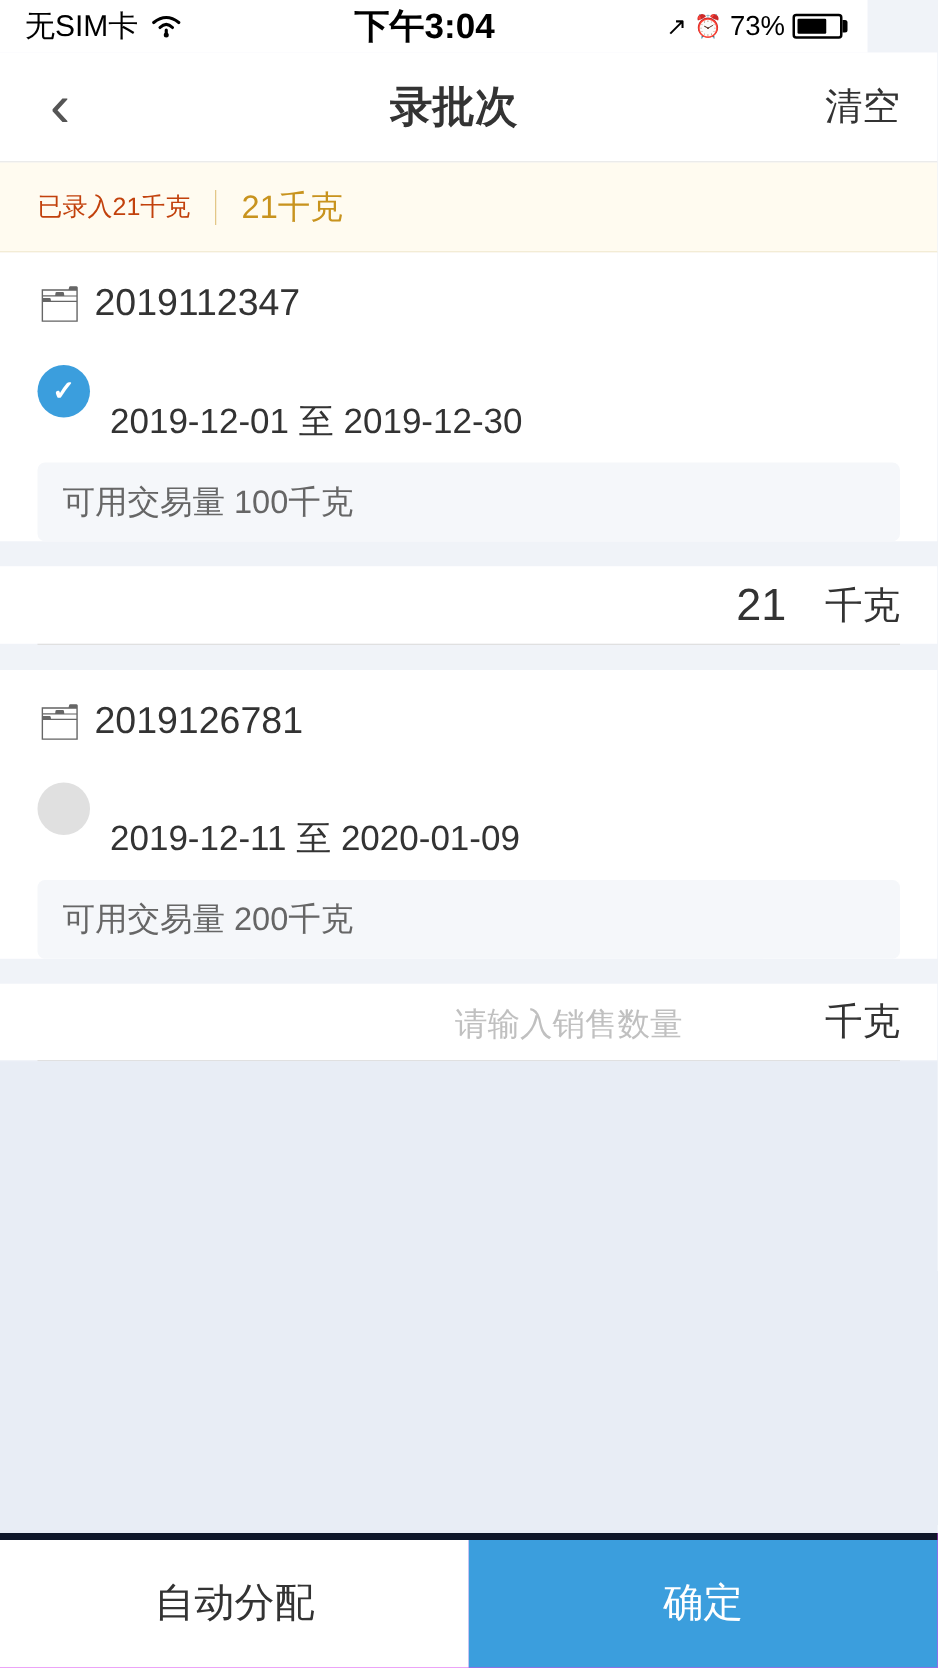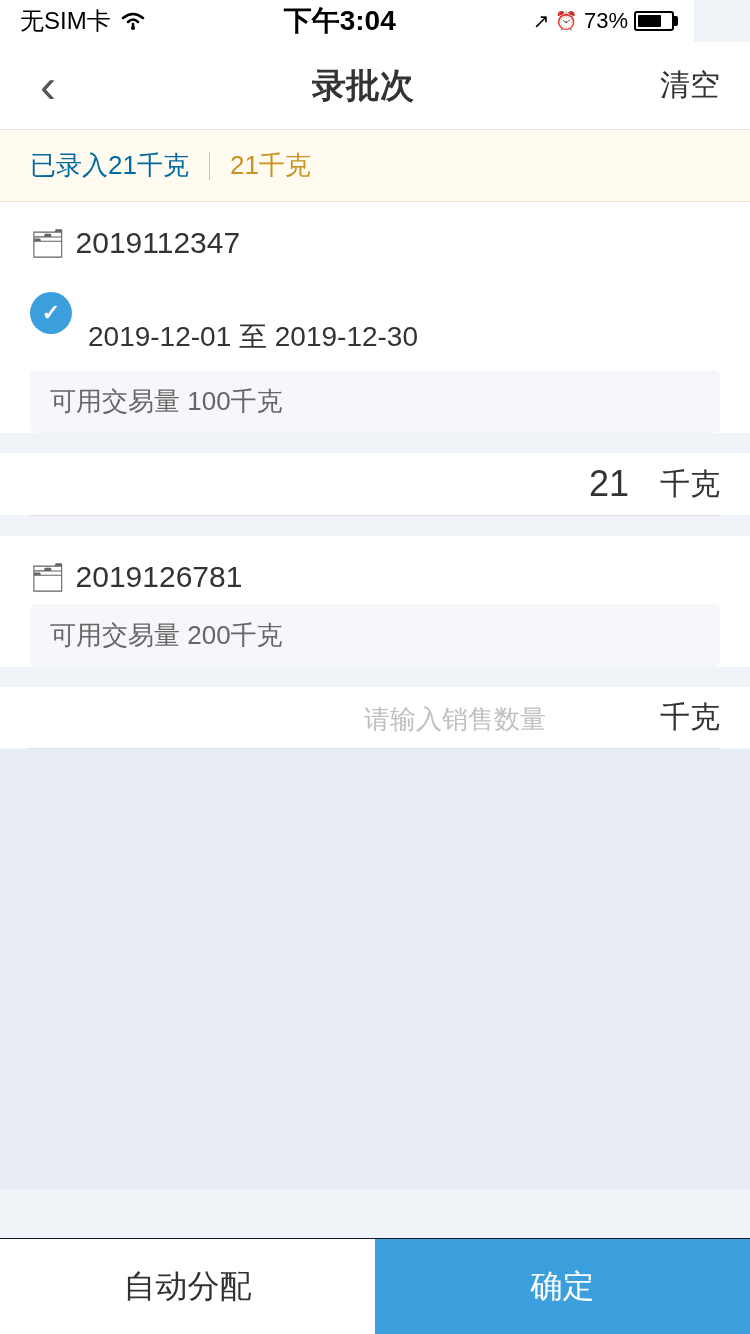--- a/index.html
+++ b/index.html
@@ -101,22 +101,22 @@
     
     .info-banner {
       background: #fffbf0;
       padding: 18px 30px;
       display: flex;
       align-items: center;
       gap: 20px;
       border-bottom: 1px solid #f0e8cc;
     }
     .info-label {
-      color: #0369a1;
-      font-size: 26px;
+      color: #c2410c;
+      font-size: 20px;
     }
     .info-divider {
       width: 1px;
       height: 28px;
       background: #c8931e;
       opacity: 0.5;
     }
     .info-value {
       color: #c8931e;
       font-size: 26px;
@@ -228,24 +228,24 @@
       flex: 1;
       min-height: 440px;
     }
 
     
     .bottom-bar {
       position: fixed;
       bottom: 0;
       left: 0;
       width: 750px;
-      height: 96px;
+      height: 108px;
       display: flex;
       background: #d946ef;
-      border-top: 1px solid #0f172a;
+      border-top: 6px solid #0f172a;
     }
     .btn-auto {
       flex: 1;
       display: flex;
       align-items: center;
       justify-content: center;
       font-size: 32px;
       color: #333;
       background: #fff;
       cursor: pointer;
@@ -321,20 +321,26 @@
 </div>
 <div class="quantity-underline"></div>
 
 <div class="section-divider"></div>
 
 <div class="batch-card">
   <div class="batch-header">
     <span class="batch-id-icon">🗂</span>
     <span class="batch-id">2019126781</span>
   </div>
+  <div class="batch-date-row">
+    <div class="radio-circle radio-unchecked">
+      <span class="checkmark" style="visibility:hidden;">✓</span>
+    </div>
+    <span class="batch-date">2019-12-11 至 2020-01-09</span>
+  </div>
   <div class="available-row">可用交易量 200千克</div>
 </div>
 
 <div class="quantity-row">
   <input class="quantity-input" type="number" placeholder="请输入销售数量" style="color: rgb(51, 51, 51); font-size: 32px; text-align: left; width: 280px;">
   <span class="quantity-unit">千克</span>
 </div>
 <div class="quantity-underline"></div>
 
 <div class="bottom-empty" style="min-height: 440px; background: #e8edf5;"></div>

